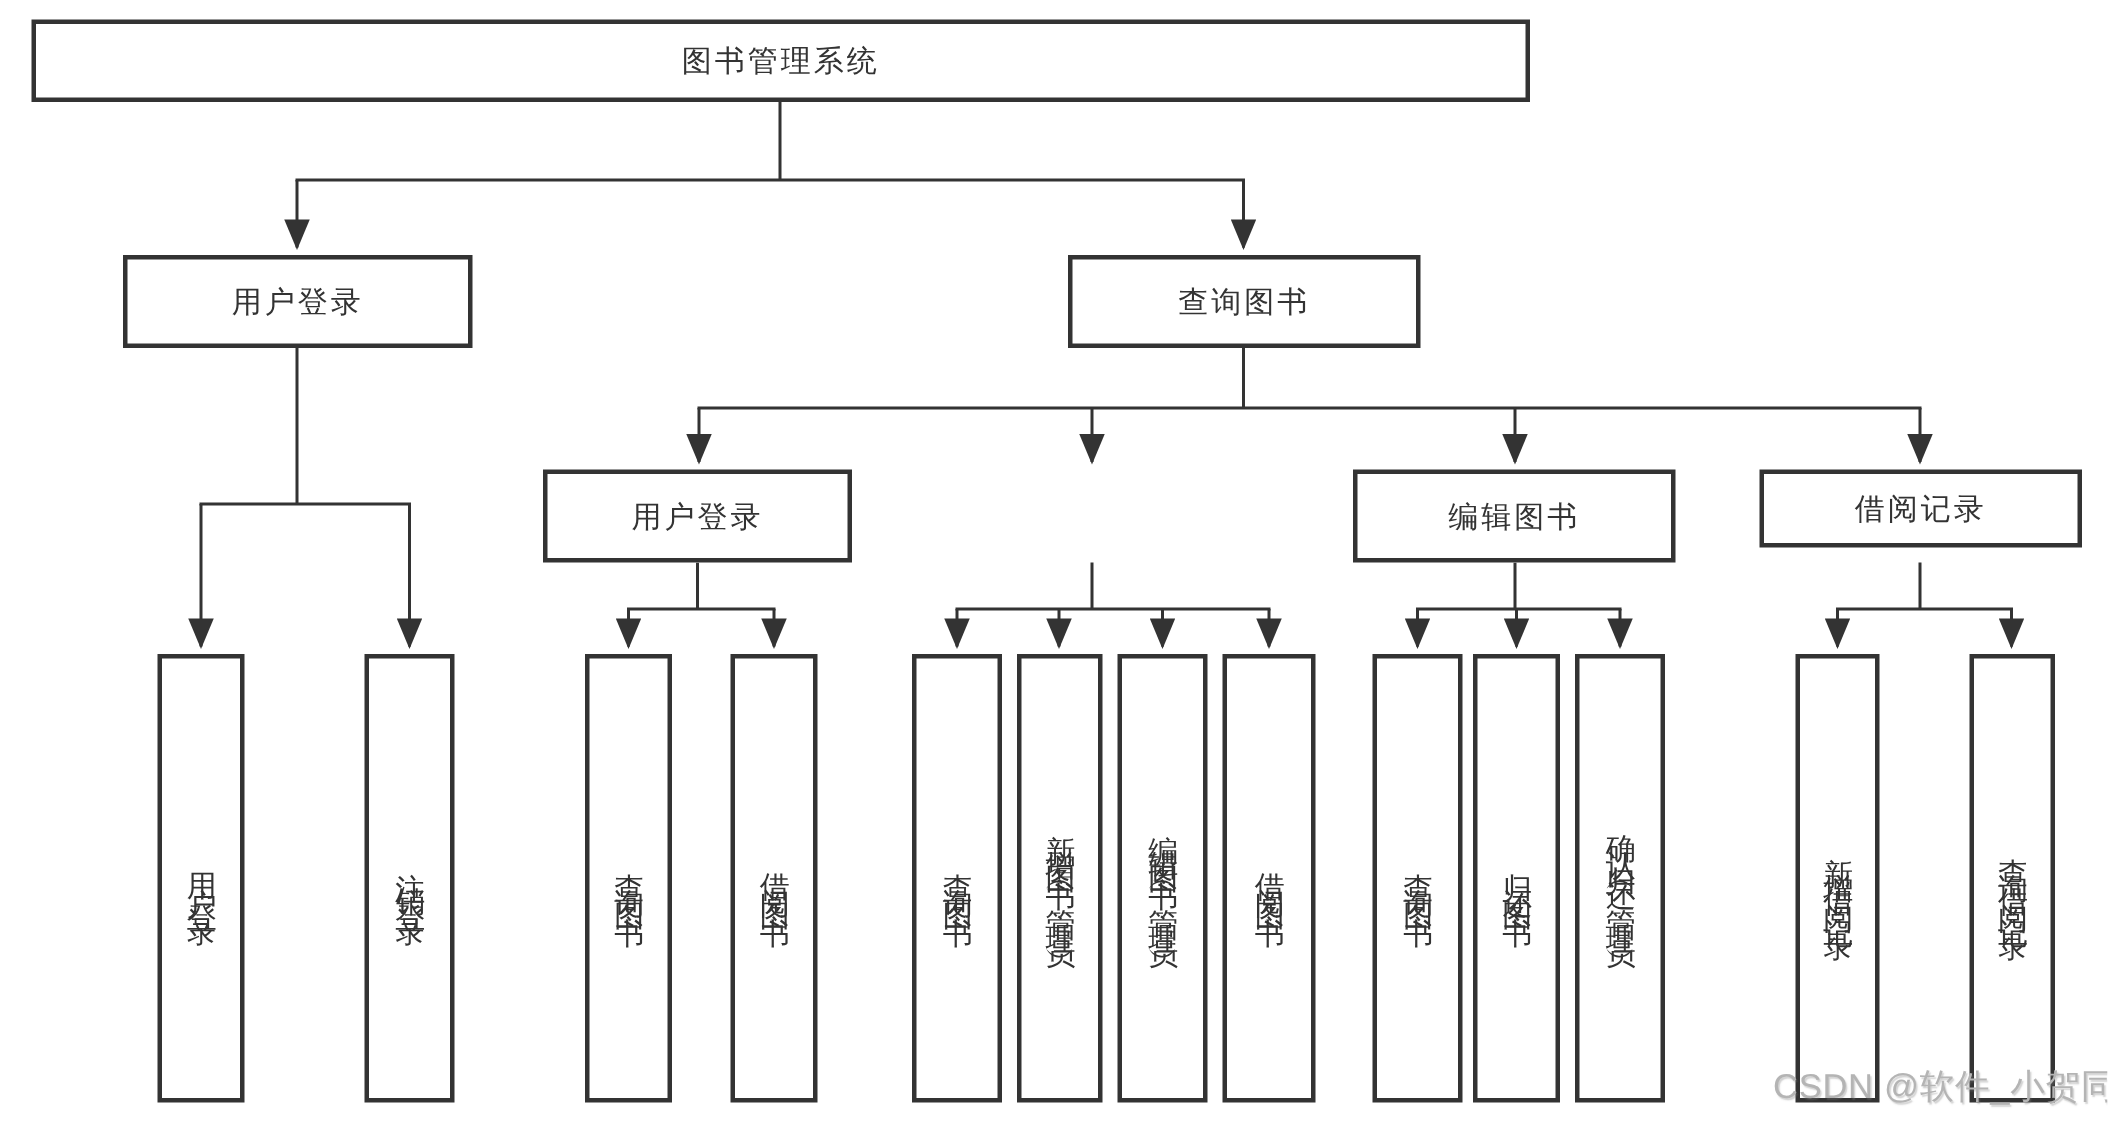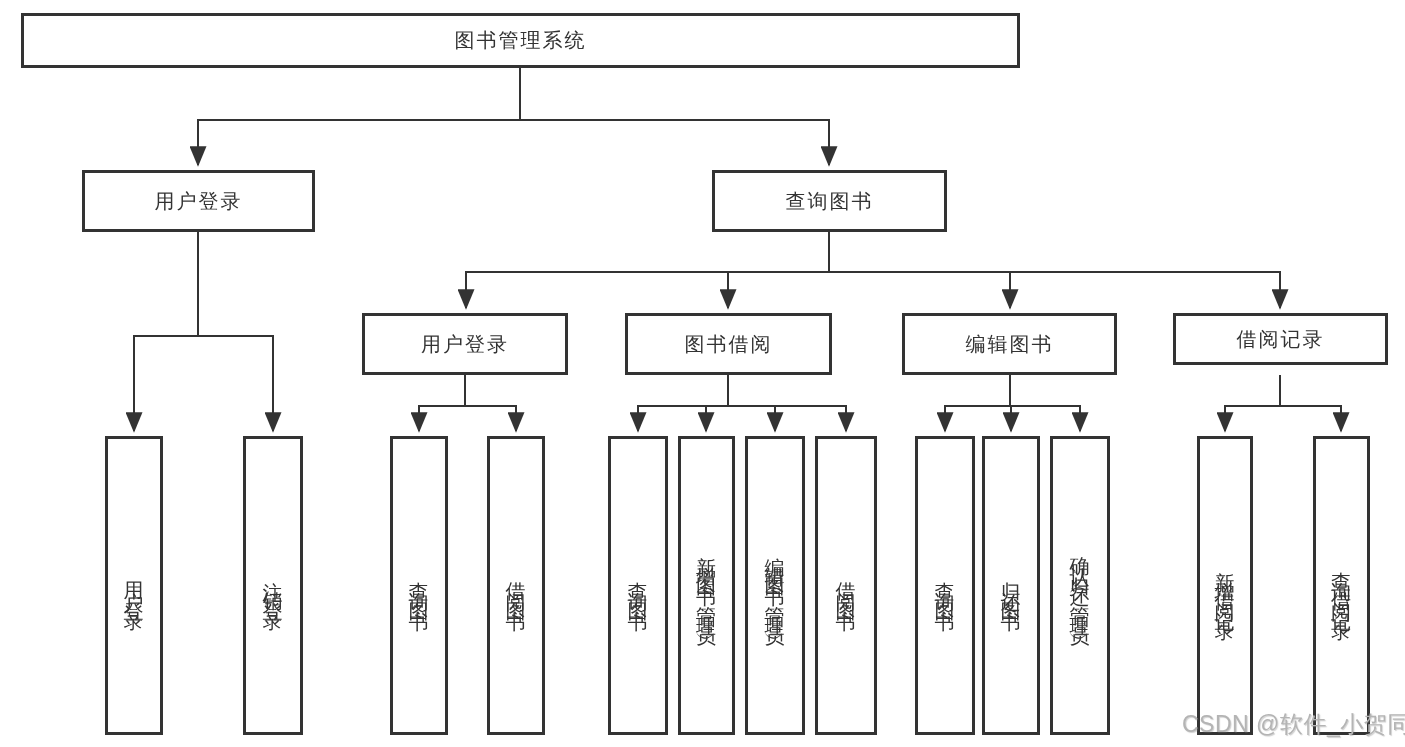--- a/index.html
+++ b/index.html
@@ -114,23 +114,20 @@
   <div class="box" style="left:82px;top:170px;width:233px;height:62px">
     <span class="t">用户登录</span>
   </div>
   <div class="box" style="left:712px;top:170px;width:235px;height:62px">
     <span class="t">查询图书</span>
   </div>
 
   <div class="box" style="left:362px;top:313px;width:206px;height:62px">
     <span class="t">用户登录</span>
   </div>
-  <div class="box" style="left:625px;top:313px;width:207px;height:62px">
-    <span class="t">图书借阅</span>
-  </div>
   <div class="box" style="left:902px;top:313px;width:215px;height:62px">
     <span class="t">编辑图书</span>
   </div>
   <div class="box" style="left:1173px;top:313px;width:215px;height:52px">
     <span class="t">借阅记录</span>
   </div>
 
   <div class="box v" style="left:105px;top:436px;width:58px;height:299px">
     <span class="t">用户登录</span>
   </div>

